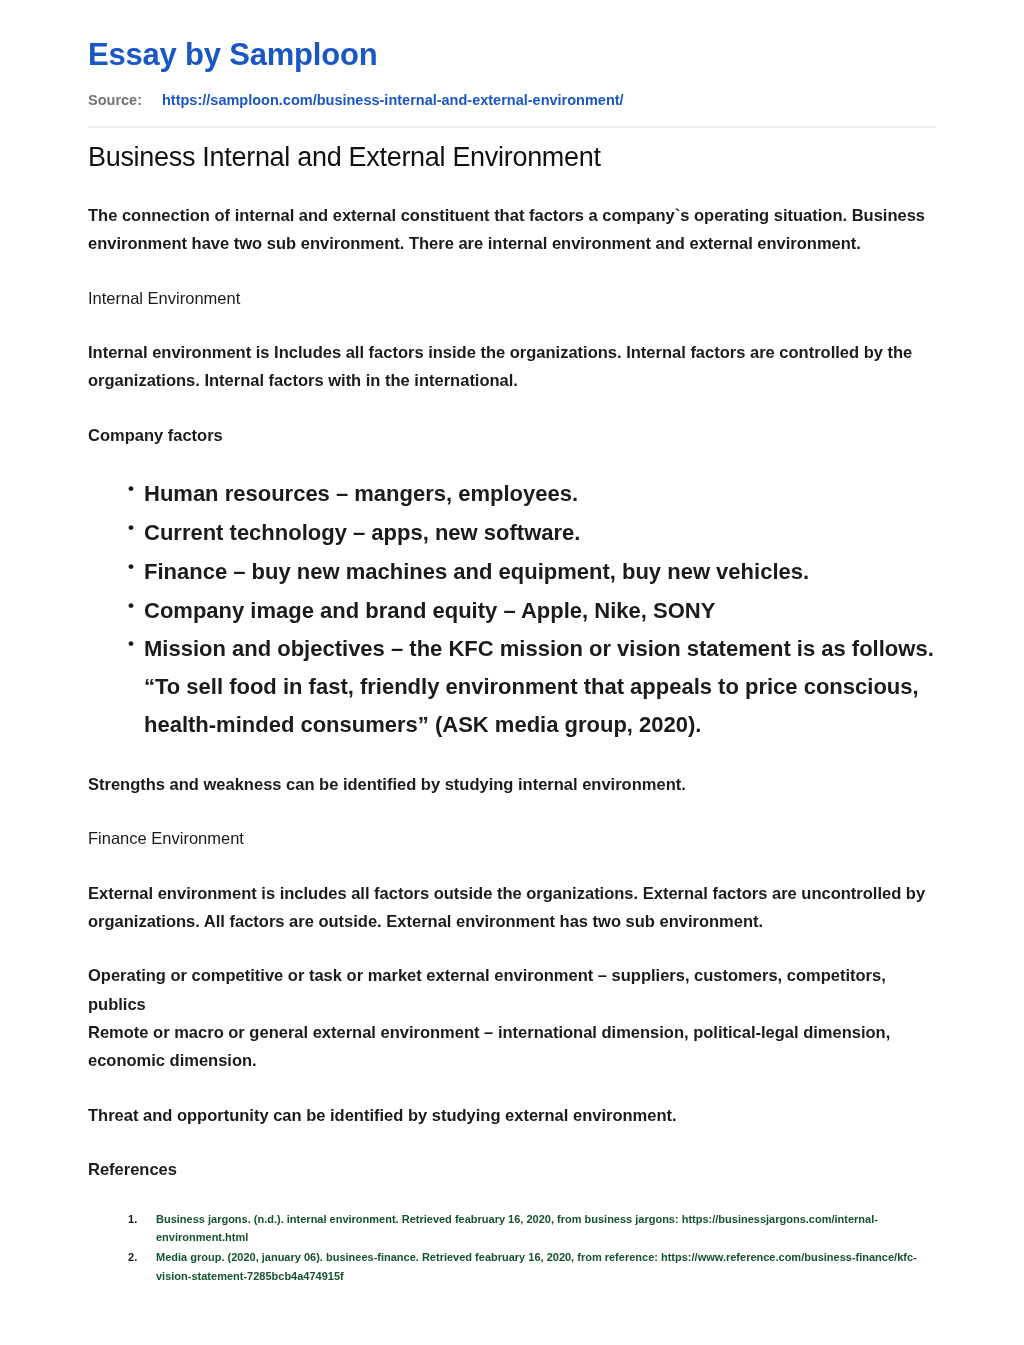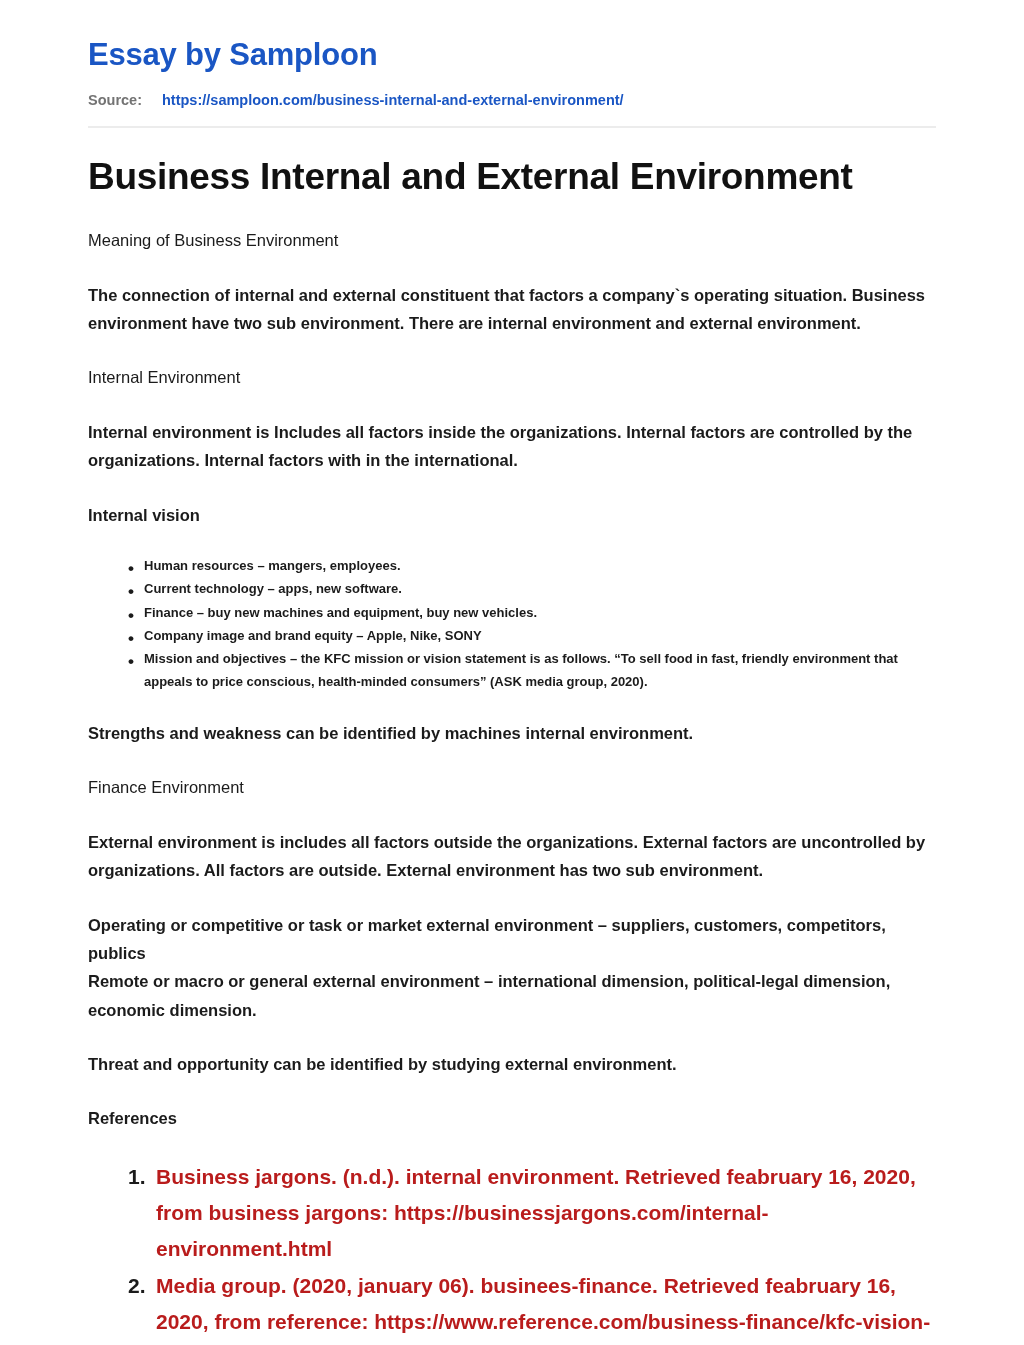--- a/index.html
+++ b/index.html
@@ -52,23 +52,23 @@
   }
   .divider {
     margin-top: 16px;
     height: 2px;
     background: #ececec;
     width: 848px;
   }
 
   
   .doc-title {
-    margin-top: 26px;
-    font-size: 37px;
-    font-weight: bold;
+    margin-top: 13px;
+    font-size: 27px;
+    font-weight: normal;
     color: #111111;
     letter-spacing: -0.3px;
     line-height: 1.25;
   }
 
   
   .body-block {
     margin-top: 26px;
   }
   p.para {
@@ -87,21 +87,21 @@
   }
 
   ul.bullets {
     margin: 0 0 26px 0;
     padding-left: 40px;
     list-style: none;
     max-width: 848px;
   }
   ul.bullets > li {
     position: relative;
-    font-size: 13px;
+    font-size: 22px;
     line-height: 1.72;
     font-weight: bold;
     color: #1b1b1b;
     padding-left: 16px;
     margin-bottom: 1px;
   }
   ul.bullets > li::before {
     content: "\2022";
     position: absolute;
     left: 0;
@@ -114,24 +114,24 @@
   ol.refs {
     margin: 0 0 20px 0;
     padding-left: 40px;
     list-style: none;
     counter-reset: refitem;
     max-width: 860px;
   }
   ol.refs > li {
     position: relative;
     counter-increment: refitem;
-    font-size: 21px;
-    line-height: 1.72;
-    font-weight: bold;
-    color: #b91c1c;
+    font-size: 11px;
+    line-height: 1.72;
+    font-weight: bold;
+    color: #14532d;
     padding-left: 28px;
     margin-bottom: 1px;
     word-break: break-word;
   }
   ol.refs > li::before {
     content: counter(refitem) ".";
     position: absolute;
     left: 0;
     top: 0;
     font-weight: bold;
@@ -151,39 +151,38 @@
     <div class="source-row">
       <span class="source-label">Source:</span><a class="source-url" href="#">https://samploon.com/business-internal-and-external-environment/</a>
     </div>
 
     <div class="divider"></div>
 
     <h1 class="doc-title">Business Internal and External Environment</h1>
 
     <div class="body-block">
 
-      <p class="para heading-line">Meaning of Business Environment</p>
 
       <p class="para strong-line">The connection of internal and external constituent that factors a company`s operating situation. Business environment have two sub environment. There are internal environment and external environment.</p>
 
       <p class="para heading-line">Internal Environment</p>
 
       <p class="para strong-line">Internal environment is Includes all factors inside the organizations. Internal factors are controlled by the organizations. Internal factors with in the international.</p>
 
-      <p class="para strong-line">Internal vision</p>
+      <p class="para strong-line">Company factors</p>
 
       <ul class="bullets">
         <li>Human resources – mangers, employees.</li>
         <li>Current technology – apps, new software.</li>
         <li>Finance – buy new machines and equipment, buy new vehicles.</li>
         <li>Company image and brand equity – Apple, Nike, SONY</li>
         <li>Mission and objectives – the KFC mission or vision statement is as follows. “To sell food in fast, friendly environment that appeals to price conscious, health-minded consumers” (ASK media group, 2020).</li>
       </ul>
 
-      <p class="para strong-line">Strengths and weakness can be identified by machines internal environment.</p>
+      <p class="para strong-line">Strengths and weakness can be identified by studying internal environment.</p>
 
       <p class="para heading-line">Finance Environment</p>
 
       <p class="para strong-line">External environment is includes all factors outside the organizations. External factors are uncontrolled by organizations. All factors are outside. External environment has two sub environment.</p>
 
       <p class="para strong-line">
         <span>Operating or competitive or task or market external environment – suppliers, customers, competitors, publics</span><br>
         <span>Remote or macro or general external environment – international dimension, political-legal dimension, economic dimension.</span>
       </p>
 

